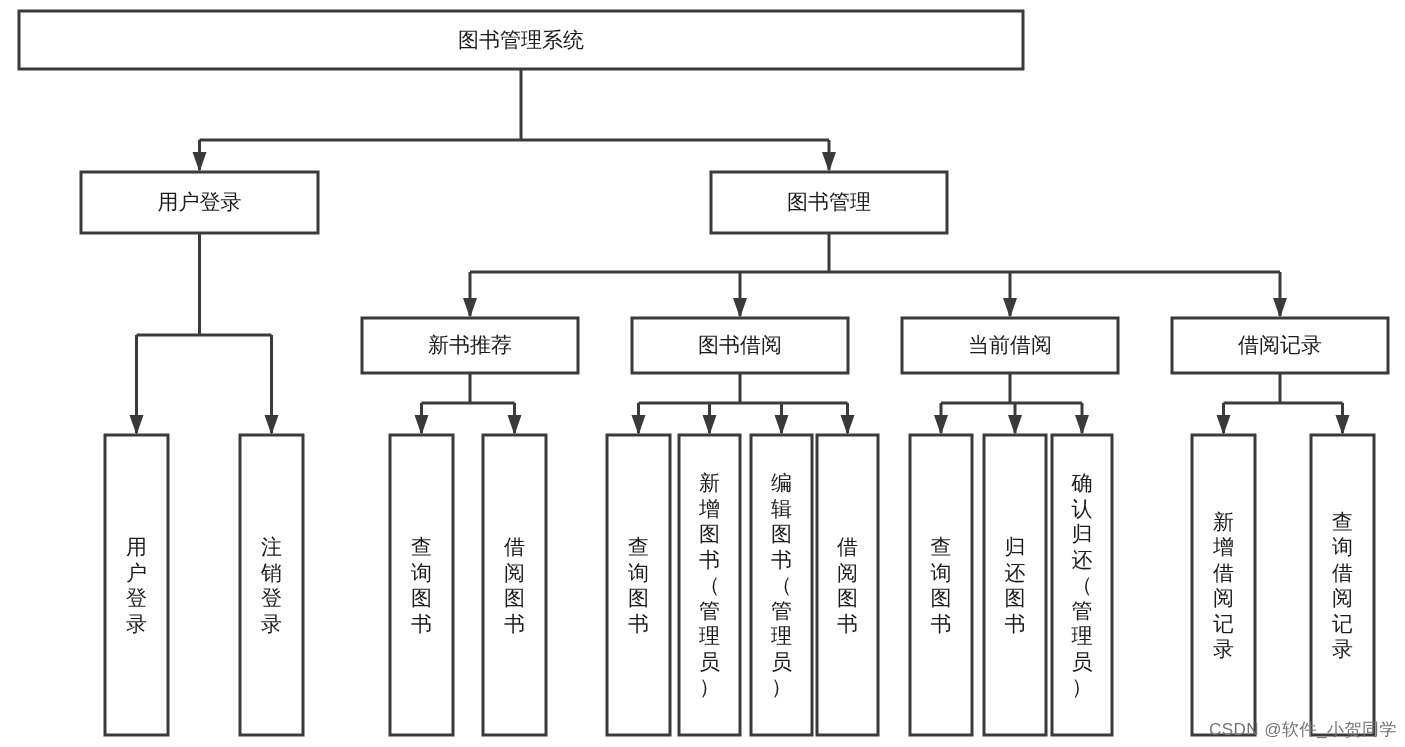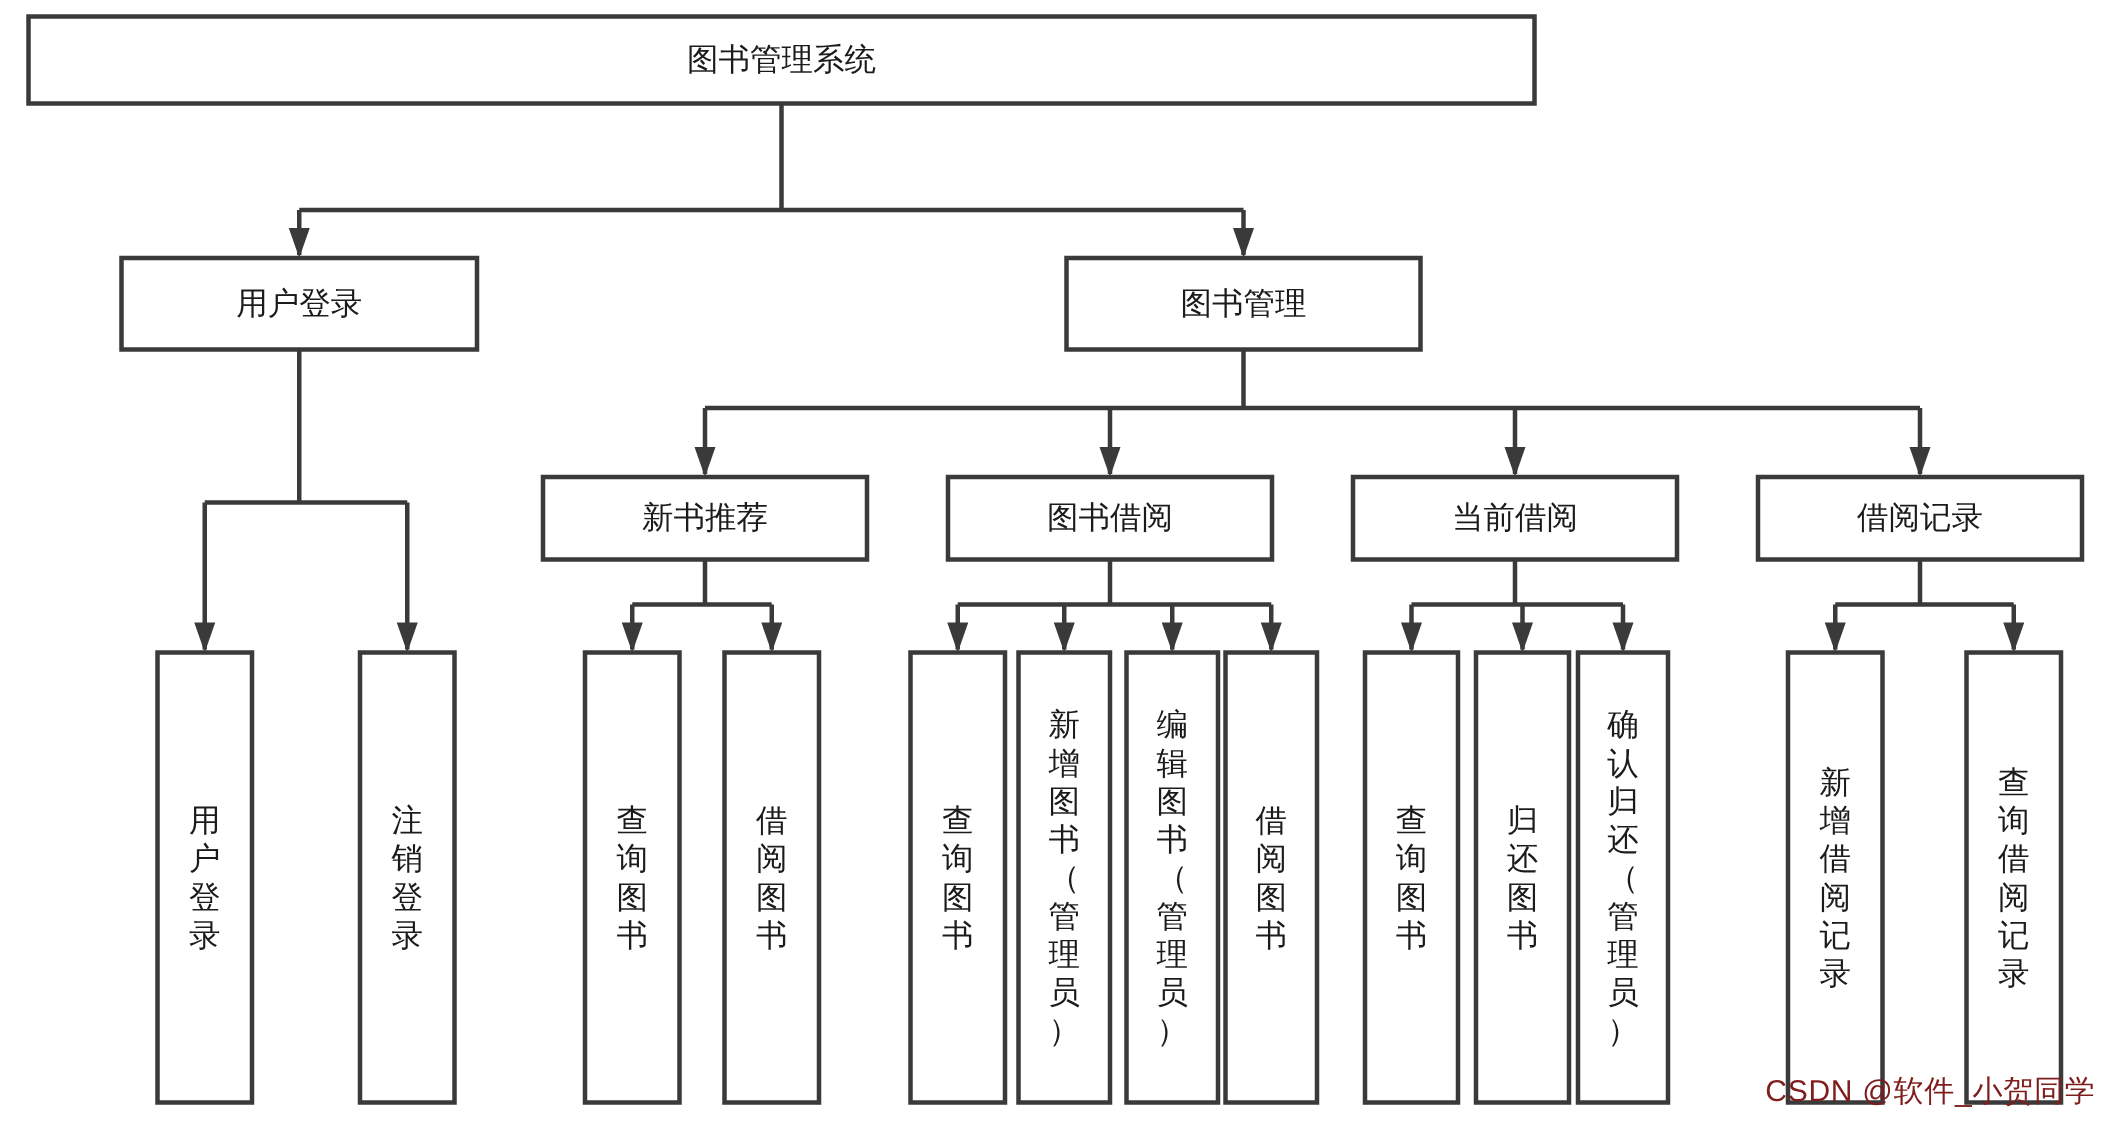--- a/index.html
+++ b/index.html
@@ -15,21 +15,21 @@
     font-family:"Liberation Sans","DejaVu Sans",sans-serif;
     font-size:21px;fill:#1b1b1b;text-anchor:middle;dominant-baseline:middle;
   }
   .vert-label{
     font-family:"Liberation Sans","DejaVu Sans",sans-serif;
     font-size:21px;fill:#1b1b1b;text-anchor:middle;
   }
   .watermark{
     position:absolute;right:8px;bottom:6px;
     font-family:"Liberation Sans","DejaVu Sans",sans-serif;
-    font-size:20px;color:#7f1d1d;white-space:nowrap;
+    font-size:17px;color:#737373;white-space:nowrap;
     letter-spacing:0.5px;pointer-events:none;
   }
 </style>
 </head>
 <body>
 
 <svg id="diagram" viewBox="0 0 1405 747">
     <line x1="521" y1="69" x2="521" y2="140" class="link"></line>
     <line x1="199.5" y1="140" x2="829" y2="140" class="link"></line>
     <line x1="199.5" y1="140" x2="199.5" y2="170" class="link"></line>

